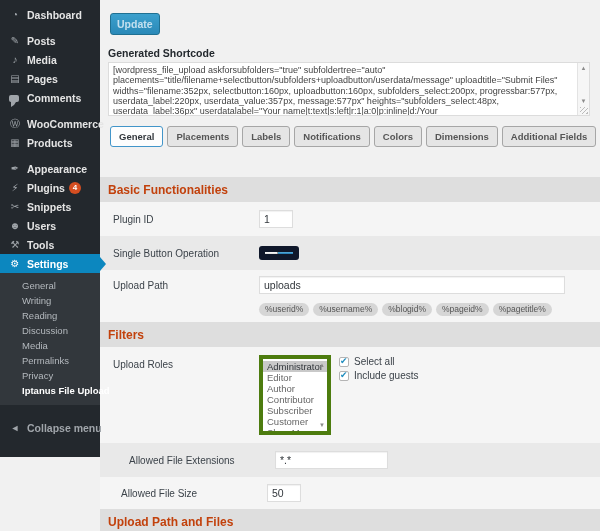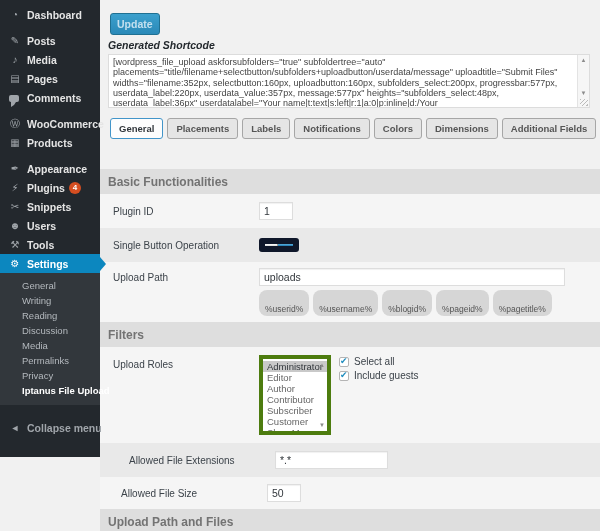--- a/index.html
+++ b/index.html
@@ -73,21 +73,21 @@
 
   
   .content { position:absolute; left:100px; top:0; width:500px; height:531px; }
 
   .update-btn {
     display:inline-block; margin:13px 0 0 10px; padding:4px 6px;
     background:linear-gradient(#3ba0cd,#2a89b8); border:1px solid #1f7092; border-radius:3px;
     color:#c3e0ef; font-size:10.5px; font-weight:bold; cursor:pointer;
     font-family:inherit;
   }
-  .gs-label { margin:4px 0 3px 8px; font-size:10.5px; font-weight:bold; color:#23282d; height:12px;font-style:italic; }
+  .gs-label { margin:12px 0 3px 8px; font-size:10.5px; font-weight:bold; color:#23282d; height:12px; }
 
   .sc-box {
     position:relative; margin-left:8px; width:482px; height:54px;
     background:#fff; border:1px solid #dcdcdc;
   }
   .sc-text {
     position:absolute; left:0; top:0; right:12px; bottom:0;
     border:none; resize:none; overflow:hidden; background:transparent;
     padding:2px 2px 2px 4px; font-family:inherit;
     font-size:9px; line-height:10.3px; color:#444;
@@ -109,21 +109,21 @@
   .tab {
     padding:4px 8px; font-size:9.5px; font-weight:bold; color:#555;
     background:#e5e5e5; border:1px solid #a6a6a6; border-radius:3px;
     cursor:pointer; white-space:nowrap; font-family:inherit;
   }
   .tab.active { background:#fdfdfd; border:1px solid #4295c9; color:#32373c; }
 
   .form { margin-top:30px; }
   .sec-header {
     background:#dedede; padding:6px 0 6px 8px; font-size:12px; font-weight:bold;
-    color:#737373; height:25px;
+    color:#c2410c; height:25px;
   }
   .row { display:flex; align-items:center; }
   .row.alt { background:#e9e9e9; }
   .row.lite { background:#f5f5f5; }
   .rl { width:159px; padding-left:13px; font-size:10px; font-weight:normal; color:#3c434a; flex-shrink:0; }
   .row.top-align { align-items:flex-start; }
 
   .ti {
     height:18px; border:1px solid #ddd; background:#fff; font-size:10.5px;
     color:#32373c; padding:2px 4px; box-shadow:inset 0 1px 1px rgba(0,0,0,.06);
@@ -147,21 +147,21 @@
   }
   .knob { width:19px; background:linear-gradient(#fefefe,#d8d8d8); border-right:1px solid #9a9a9a; }
   .tstate {
     flex:1; background:linear-gradient(#5db1e0,#1d76ad); color:#fff;
     font-size:7.5px; font-weight:bold; text-align:center; line-height:13px;
   }
 
   .tags { margin-top:4px; }
   .tag {
     display:inline-block; background:#d6d6d6; color:#555; font-size:8.5px;
-    padding:14px 6px 2px; border-radius:8px; margin-right:4px; cursor:pointer;
+    padding:1px 6px 2px; border-radius:8px; margin-right:4px; cursor:pointer;
   }
 
   .listbox {
     position:relative; width:72px; height:80px; border:4px solid #4d7c0f;
     background:#fff; font-size:9.5px; color:#666; padding:2px 0; overflow:hidden;
     cursor:pointer;
   }
   .opt { height:11px; line-height:11px; padding:0 4px; white-space:nowrap; }
   .opt.selected { background:#c9c9c9; color:#32373c; }
   .lb-arrow { position:absolute; right:2px; font-size:6px; color:#8c8c8c; cursor:pointer; }

